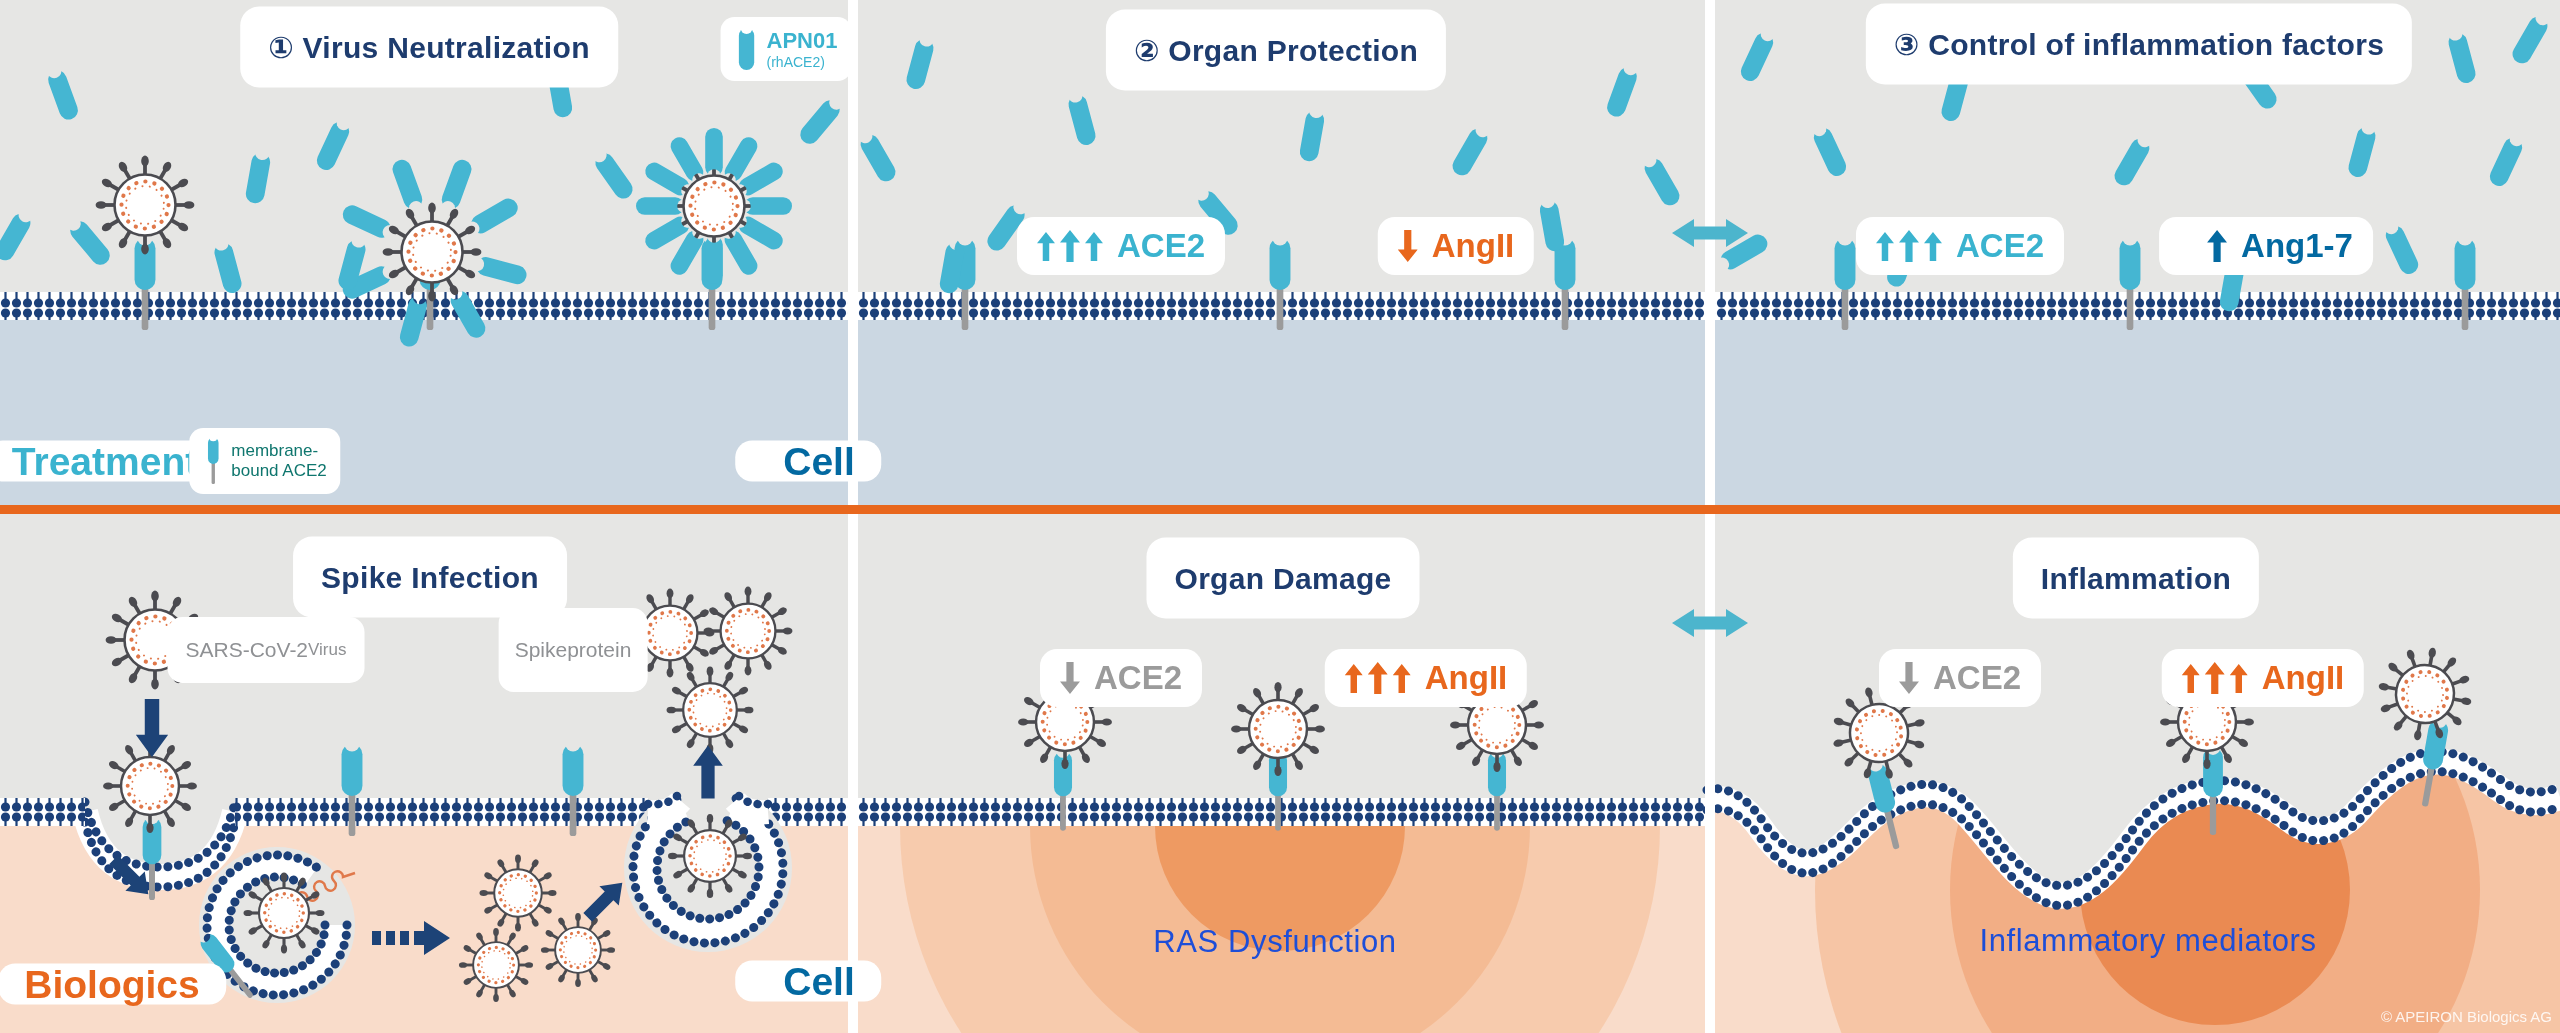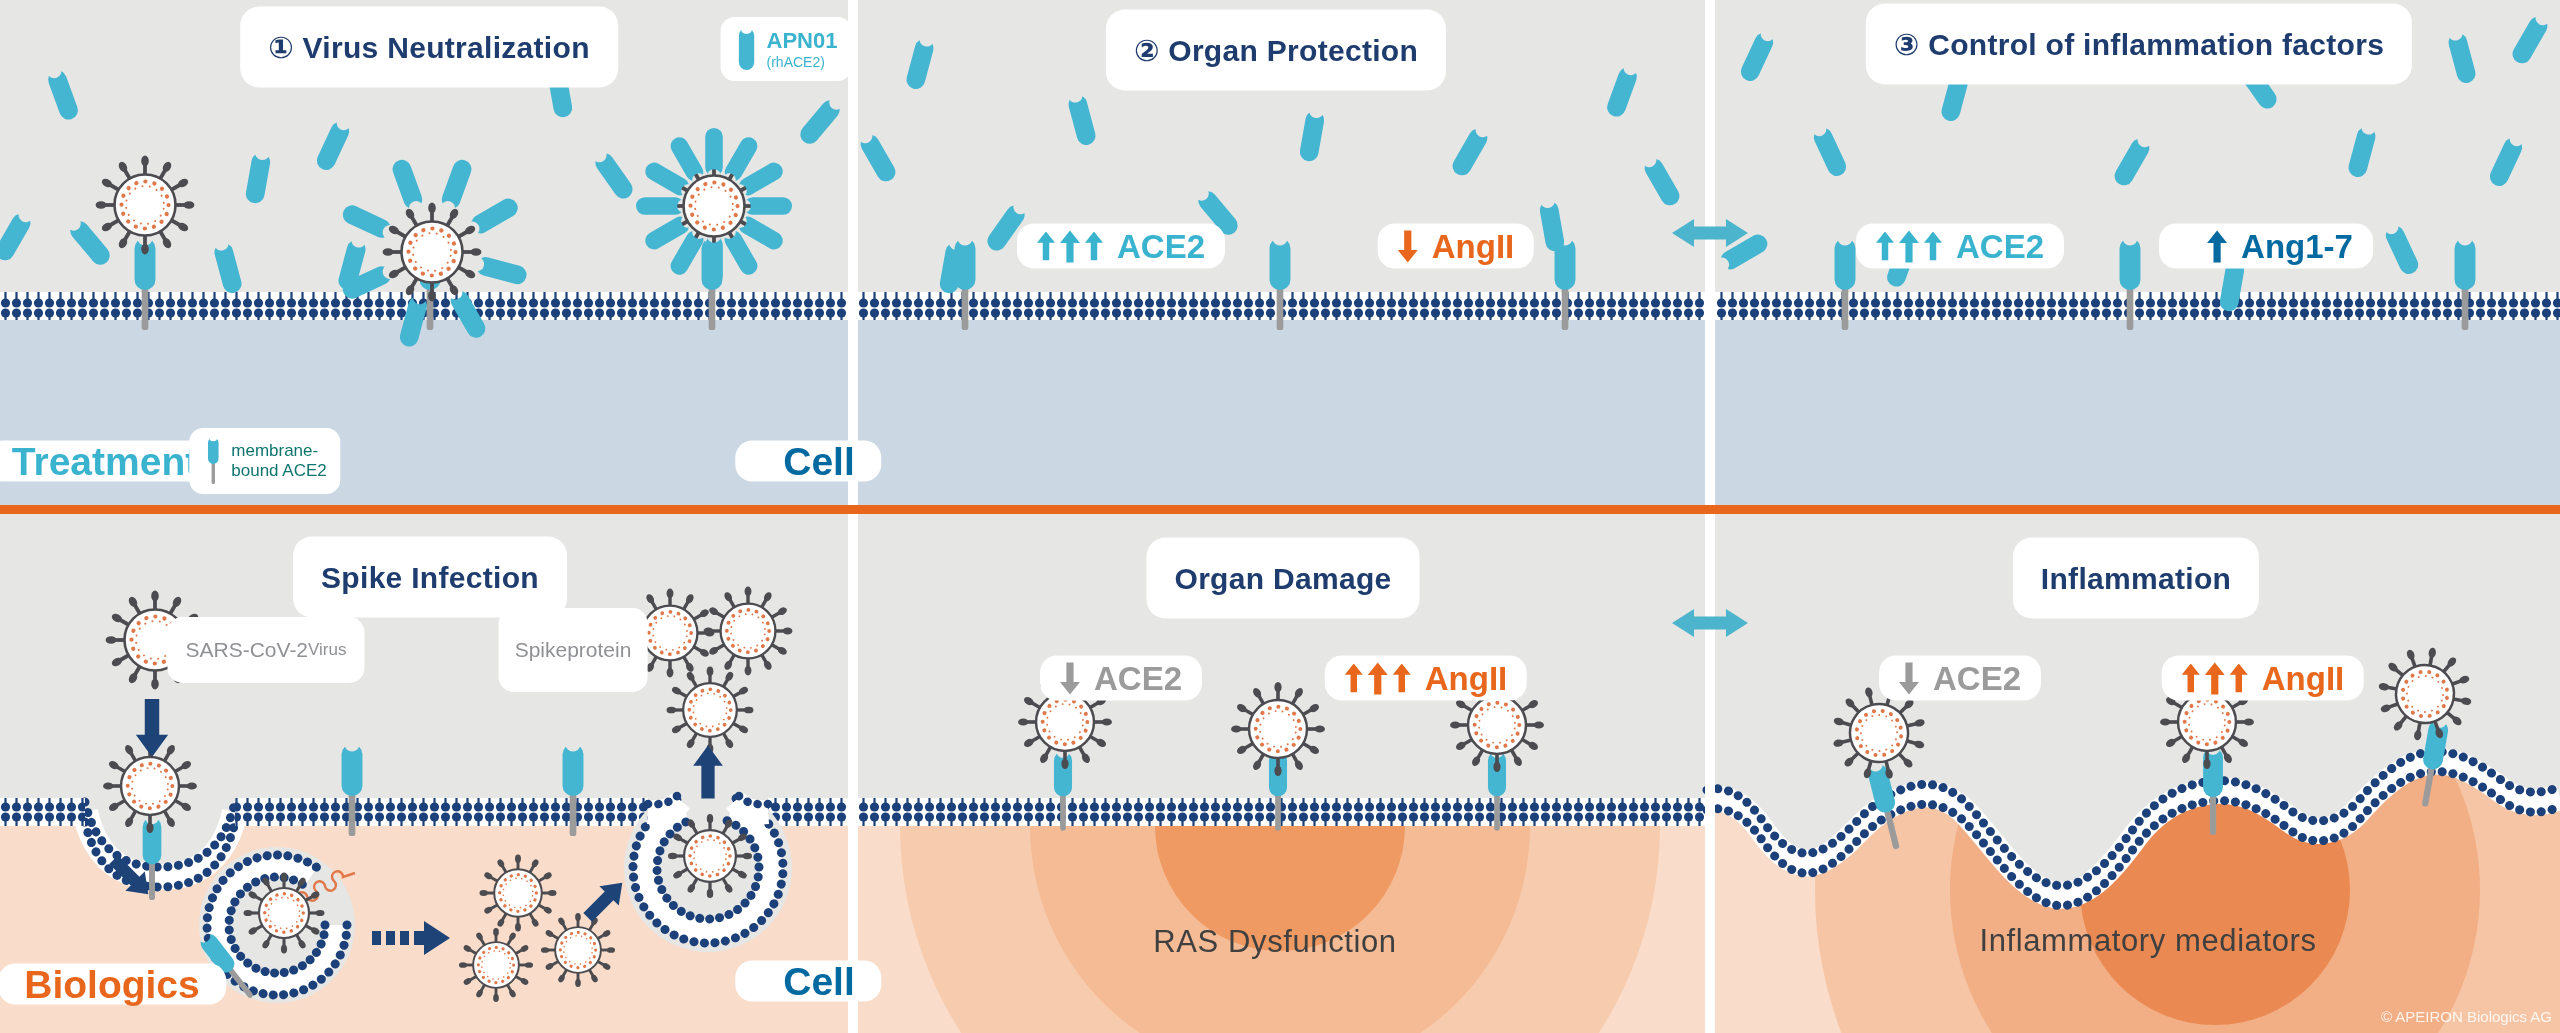--- a/index.html
+++ b/index.html
@@ -9,27 +9,27 @@
   }
   #scene{position:absolute;left:0;top:0;width:2560px;height:1033px;}
   .pill{
     position:absolute;transform:translate(-50%,-50%);
     background:#ffffff;border-radius:17px;
     display:flex;align-items:center;justify-content:center;
     white-space:nowrap;font-weight:600;z-index:5;
   }
   .title{height:57px;padding:12px 28px;font-size:30px;color:#1e3c6e;border-radius:19px;letter-spacing:.3px;}
   .corner{height:41px;padding:0 26px;font-size:39px;border-radius:17px;}
-  .status{height:45px;padding:0 20px;font-size:33px;border-radius:17px;gap:5px;}
+  .status{height:58px;padding:0 20px;font-size:33px;border-radius:17px;gap:5px;}
   .status .lbl{margin-left:9px;}
   .legend{border-radius:14px;font-weight:400;}
   .legend .col{display:flex;flex-direction:column;align-items:flex-start;line-height:1.15;}
   .caption{
     position:absolute;transform:translate(-50%,-50%);
-    color:#404040;font-size:31px;font-weight:400;letter-spacing:.6px;white-space:nowrap;z-index:4;
+    color:#1d4ed8;font-size:31px;font-weight:400;letter-spacing:.6px;white-space:nowrap;z-index:4;
   }
   .teal{color:#3ab3cf;} .orange{color:#e8671d;} .navy{color:#0369a1;padding-left:48px;} .grey{color:#9b9b9b;}
   .ar{width:18px;height:29px;flex:none;}
   .ar.mid{width:20px;height:36px;}
   .ar.down{transform:rotate(180deg);}
   .ar path{fill:currentColor;}
   #apn01-legend{height:64px;padding:0 14px;gap:8px;}
   #apn01-legend .big{font-size:22px;font-weight:600;color:#3ab3cf;}
   #apn01-legend .small{font-size:14px;font-weight:400;color:#3ab3cf;}
   #membrane-legend{height:66px;padding:0 14px;gap:8px;color:#0f766e;font-size:17px;}

